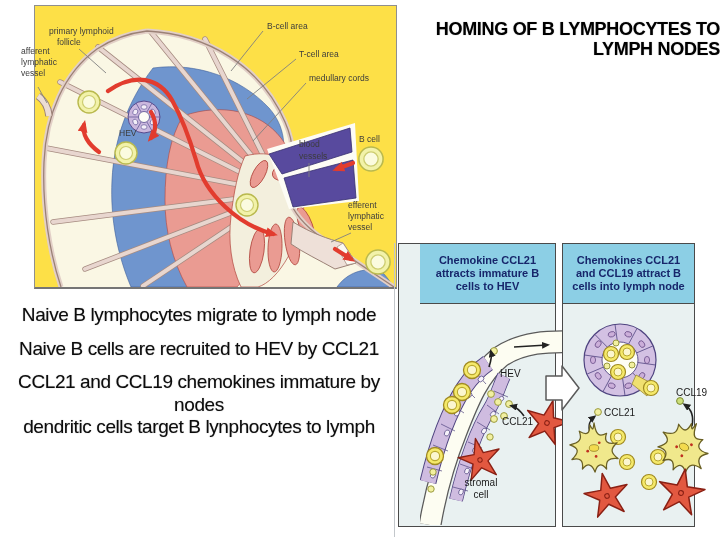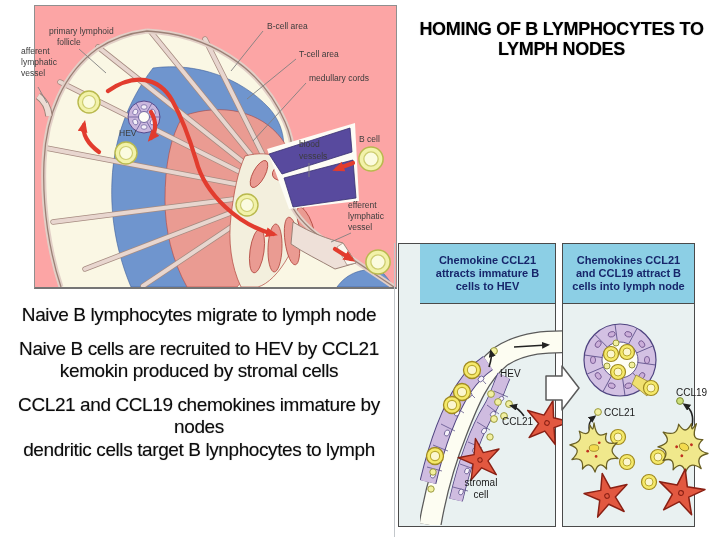--- a/index.html
+++ b/index.html
@@ -1,25 +1,25 @@
 <!DOCTYPE html>
 <html><head>
 <meta charset="utf-8">
 <style>
   html,body{margin:0;padding:0;background:#888;}
   .slide{position:relative;width:720px;height:540px;background:#ffffff;overflow:hidden;
          font-family:"Liberation Sans",sans-serif;}
   
   .figure-box{position:absolute;left:34px;top:5px;width:363px;height:284px;
-              background:#fca5a5;border:1px solid #8f8f8f;border-bottom:2px solid #757575;box-sizing:border-box;}
+              background:#fde047;border:1px solid #8f8f8f;border-bottom:2px solid #757575;box-sizing:border-box;}
   .figure-box svg{display:block;}
   .fig-label{font-size:8.5px;fill:#3c3c3c;}
   .afferent-label{position:absolute;left:21px;top:46px;font-size:8.5px;line-height:11px;color:#3c3c3c;}
   
-  .title{position:absolute;left:403px;top:19px;width:317px;text-align:center;
+  .title{position:absolute;left:403px;top:19px;width:317px;text-align:right;
          font-weight:bold;font-size:18px;line-height:20px;color:#000;letter-spacing:-0.3px;
          text-shadow:0 0 1px rgba(60,60,60,.55);}
   
   .bullets{position:absolute;left:0;top:304px;width:398px;text-align:center;color:#0c0c0c;}
   .bullets p{margin:0 0 11px 0;font-weight:normal;font-size:19px;line-height:22.5px;letter-spacing:-0.4px;
              text-shadow:0 0 1px rgba(70,70,70,.5);}
   .bullets p span{display:block;white-space:nowrap;}
   .text-edge{position:absolute;left:394px;top:243px;width:1px;height:294px;background:#c3c7cb;}
   
   .panel{position:absolute;top:243px;height:284px;background:#e9f1f1;
@@ -194,21 +194,20 @@
     <span style="display:block">HOMING OF B LYMPHOCYTES TO</span>
     <span style="display:block">LYMPH NODES</span>
   </div>
 
   <div class="bullets">
     <p>
       <span>Naive B lymphocytes migrate to lymph node</span>
     </p>
     <p>
       <span>Naive B cells are recruited to HEV by CCL21</span>
-        <span>kemokin produced by stromal cells</span>
     </p>
     <p>
       <span>CCL21 and CCL19 chemokines immature by</span>
         <span>nodes</span>
         <span>dendritic cells target B lynphocytes to lymph</span>
     </p>
   </div>
 
   <div class="text-edge"></div>
 

